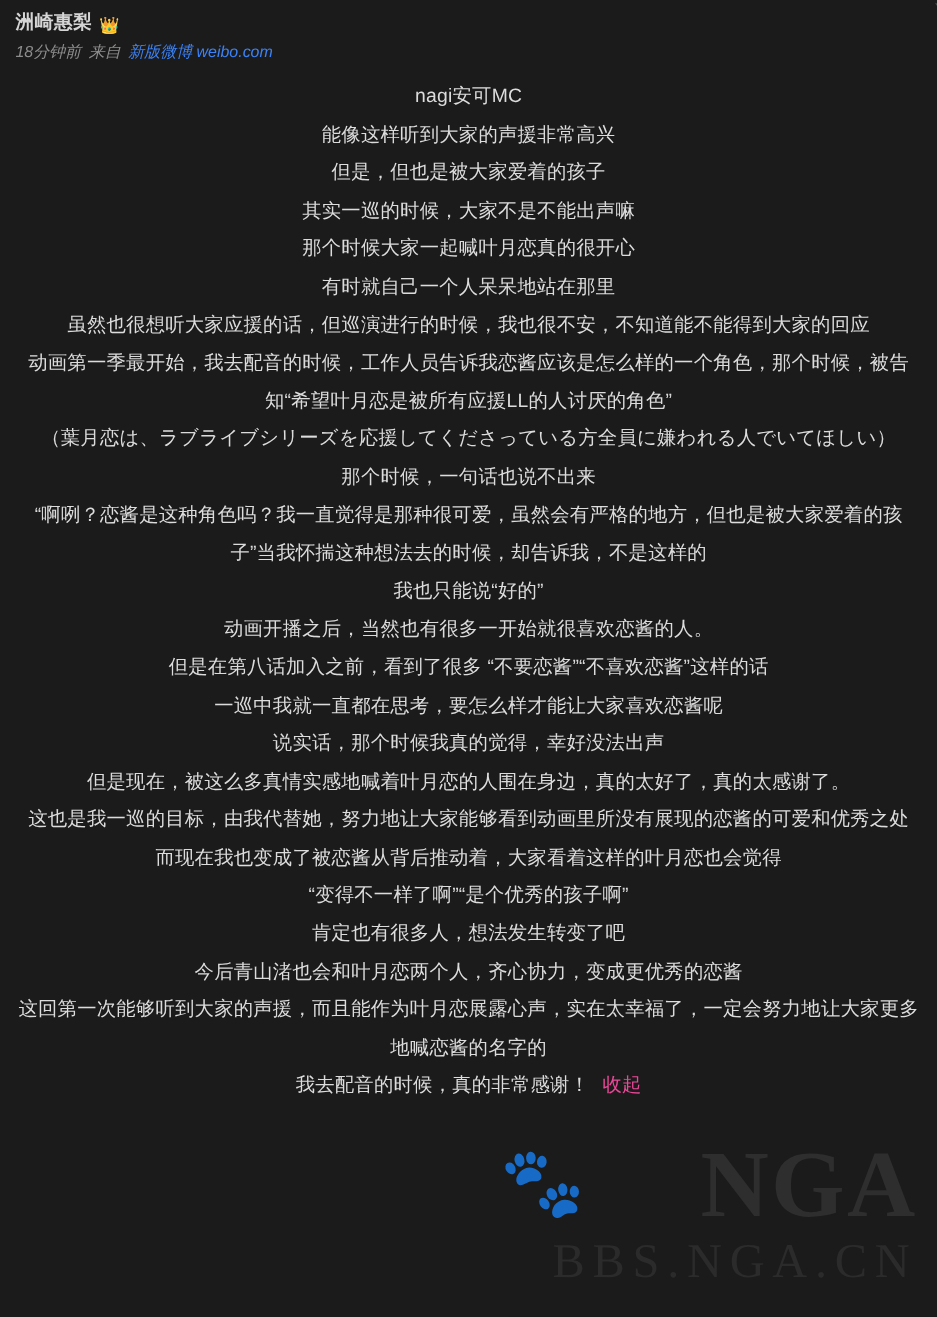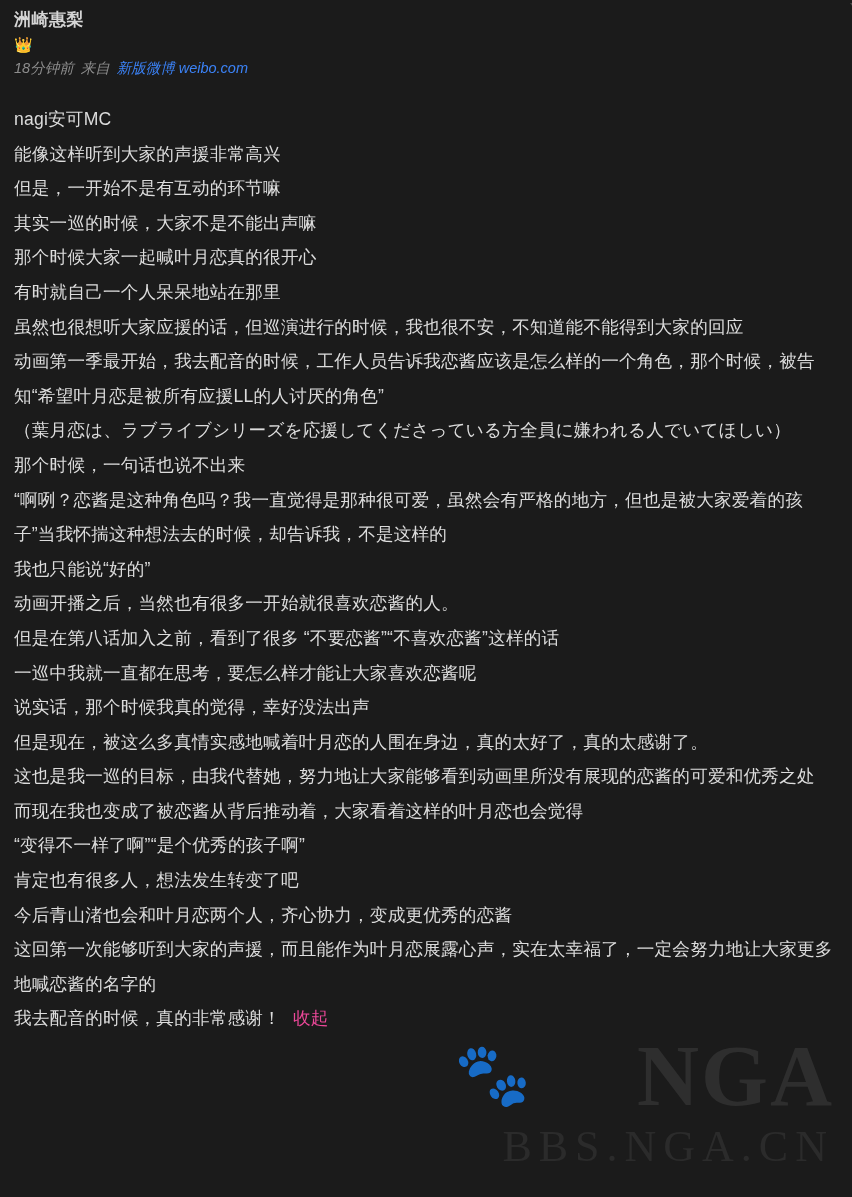--- a/index.html
+++ b/index.html
@@ -53,25 +53,24 @@
     position: absolute;
     right: 320px;
     bottom: 86px;
     font-size: 62px;
     color: #2e2e2e;
   }
 
   
   .header-row {
     display: flex;
-    align-items: flex-start;
+    align-items: flex-end;
     gap: 6px;
     position: relative;
     z-index: 2;
-    flex-direction: column;
   }
   .author-name {
     font-size: 17px;
     font-weight: bold;
     color: #d5d5d5;
     letter-spacing: 0.5px;
   }
   .crown-icon {
     font-size: 15px;
     line-height: 1;
@@ -97,27 +96,28 @@
     z-index: 2;
     font-style: italic;
   }
   .meta-row .src-link {
     color: #3b82f6;
     text-decoration: none;
   }
 
   
   .post-body {
-    margin-top: 24px;
+    margin-top: 13px;
     font-size: 17.6px;
     line-height: 34.6px;
     color: #dcdcdc;
     position: relative;
     z-index: 2;
     letter-spacing: 0.2px;
+    text-align: center;
   }
   .post-body p {
     margin: 0;
     white-space: pre-wrap;
     word-break: break-all;
   }
   .collapse-link {
     color: #ec4899;
     cursor: pointer;
     margin-left: 12px;
@@ -151,21 +151,21 @@
 
   <div class="meta-row">
     <span>18分钟前</span>
     <span>来自</span>
     <a class="src-link" href="#">新版微博 weibo.com</a>
   </div>
 
   <div class="post-body">
     <p>nagi安可MC</p>
     <p>能像这样听到大家的声援非常高兴</p>
-    <p>但是，一开始不是有互动的环节嘛</p>
+    <p>但是，但也是被大家爱着的孩子</p>
     <p>其实一巡的时候，大家不是不能出声嘛</p>
     <p>那个时候大家一起喊叶月恋真的很开心</p>
     <p>有时就自己一个人呆呆地站在那里</p>
     <p>虽然也很想听大家应援的话，但巡演进行的时候，我也很不安，不知道能不能得到大家的回应</p>
     <p>动画第一季最开始，我去配音的时候，工作人员告诉我恋酱应该是怎么样的一个角色，那个时候，被告知“希望叶月恋是被所有应援LL的人讨厌的角色”</p>
     <p>（葉月恋は、ラブライブシリーズを応援してくださっている方全員に嫌われる人でいてほしい）</p>
     <p>那个时候，一句话也说不出来</p>
     <p>“啊咧？恋酱是这种角色吗？我一直觉得是那种很可爱，虽然会有严格的地方，但也是被大家爱着的孩子”当我怀揣这种想法去的时候，却告诉我，不是这样的</p>
     <p>我也只能说“好的”</p>
     <p>动画开播之后，当然也有很多一开始就很喜欢恋酱的人。</p>

